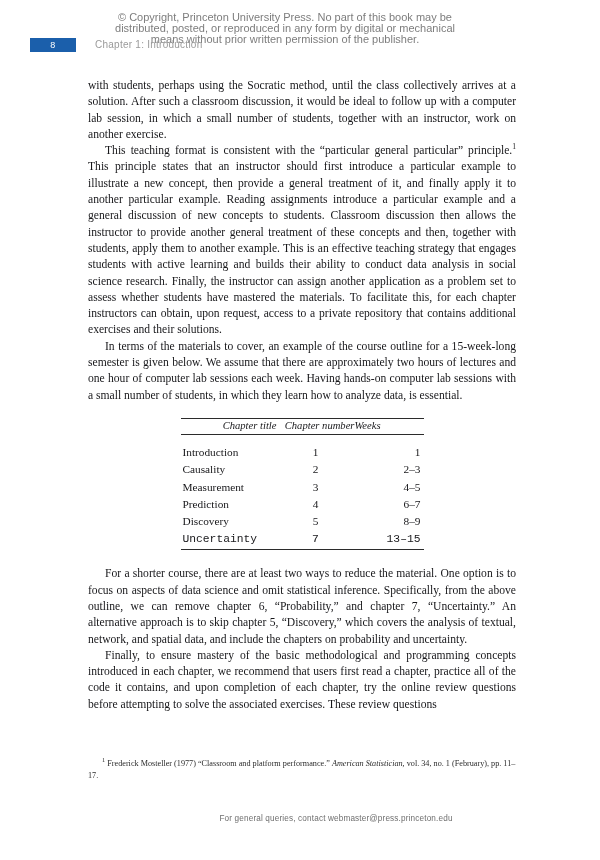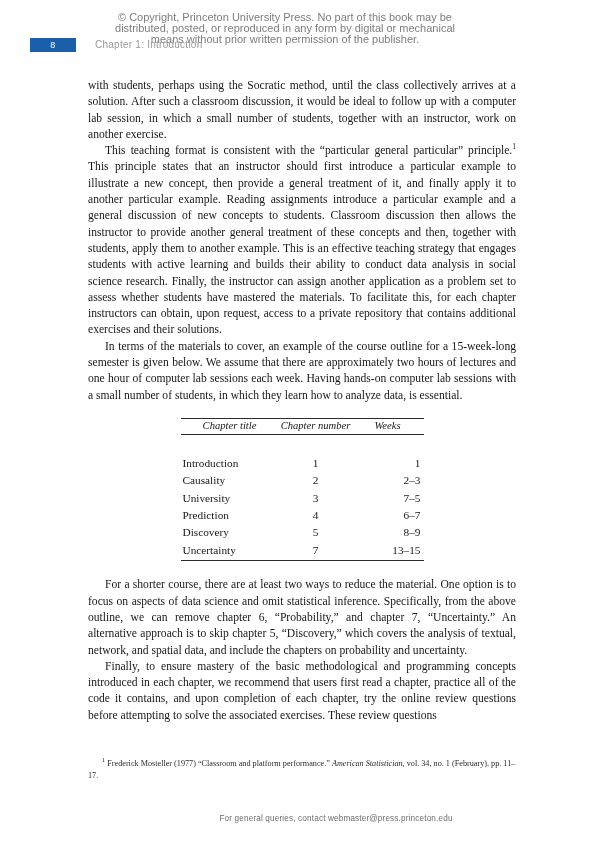--- a/index.html
+++ b/index.html
@@ -115,35 +115,36 @@
     font-size: 10.6px;
     padding: 3px 0 3px 0;
     border-top: 1.1px solid #2b2b2b;
     text-align: left;
   }
   table.outline thead tr.doubleline th {
     border-top: 1.1px solid #2b2b2b;
     border-bottom: 0.7px solid #2b2b2b;
     padding-top: 1px;
   }
-  table.outline thead th.c-title { text-align: center; padding-left: 2px; }
-  table.outline thead th.c-num   { text-align: center; margin-left: 16px; }
-  table.outline thead th.c-week  { text-align: center; padding-right: 3px; }
+  table.outline thead th.c-title { text-align: right; padding-left: 2px; }
+  table.outline thead th.c-num   { text-align: right; margin-left: 16px; }
+  table.outline thead th.c-week  { text-align: left; padding-right: 3px; }
 
   table.outline tbody td {
     padding: 1.4px 0;
     line-height: 14.6px;
   }
   table.outline tbody td.c-title { text-align: left; padding-left: 2px; }
   table.outline tbody td.c-num   { text-align: center; width: 78px; }
   table.outline tbody td.c-week  { text-align: right; width: 66px; padding-right: 3px; }
-  table.outline tbody tr:first-child td { padding-top: 21px; }
+  table.outline tbody tr:first-child td { padding-top: 10px; }
   table.outline tbody tr:last-child td {
     border-bottom: 1.1px solid #2b2b2b;
     padding-bottom: 3px;
+    font-family: Liberation Mono, monospace;
   }
 
   
   .footnote {
     position: absolute;
     left: 88px;
     top: 758px;
     width: 428px;
     font-size: 8.2px;
     line-height: 12.2px;
@@ -206,23 +207,23 @@
             <td class="c-title">Introduction</td>
             <td class="c-num">1</td>
             <td class="c-week">1</td>
           </tr>
           <tr>
             <td class="c-title">Causality</td>
             <td class="c-num">2</td>
             <td class="c-week">2–3</td>
           </tr>
           <tr>
-            <td class="c-title">University</td>
+            <td class="c-title">Measurement</td>
             <td class="c-num">3</td>
-            <td class="c-week">7–5</td>
+            <td class="c-week">4–5</td>
           </tr>
           <tr>
             <td class="c-title">Prediction</td>
             <td class="c-num">4</td>
             <td class="c-week">6–7</td>
           </tr>
           <tr>
             <td class="c-title">Discovery</td>
             <td class="c-num">5</td>
             <td class="c-week">8–9</td>

